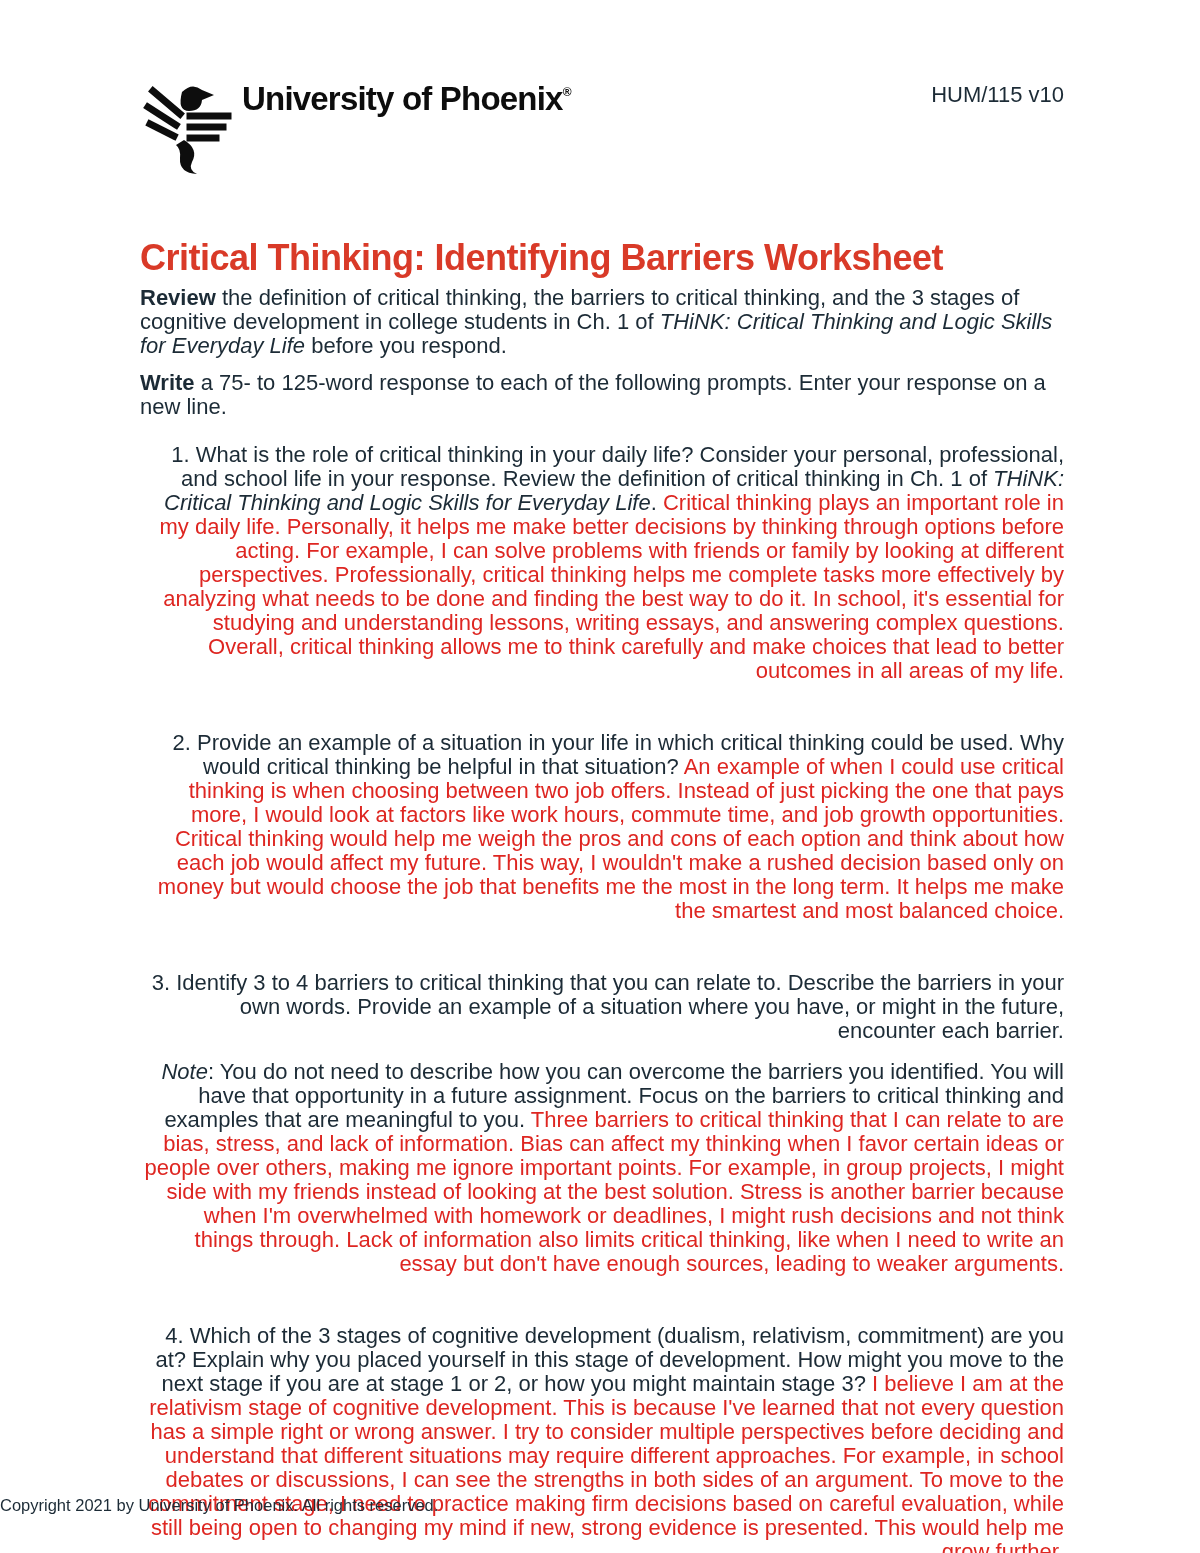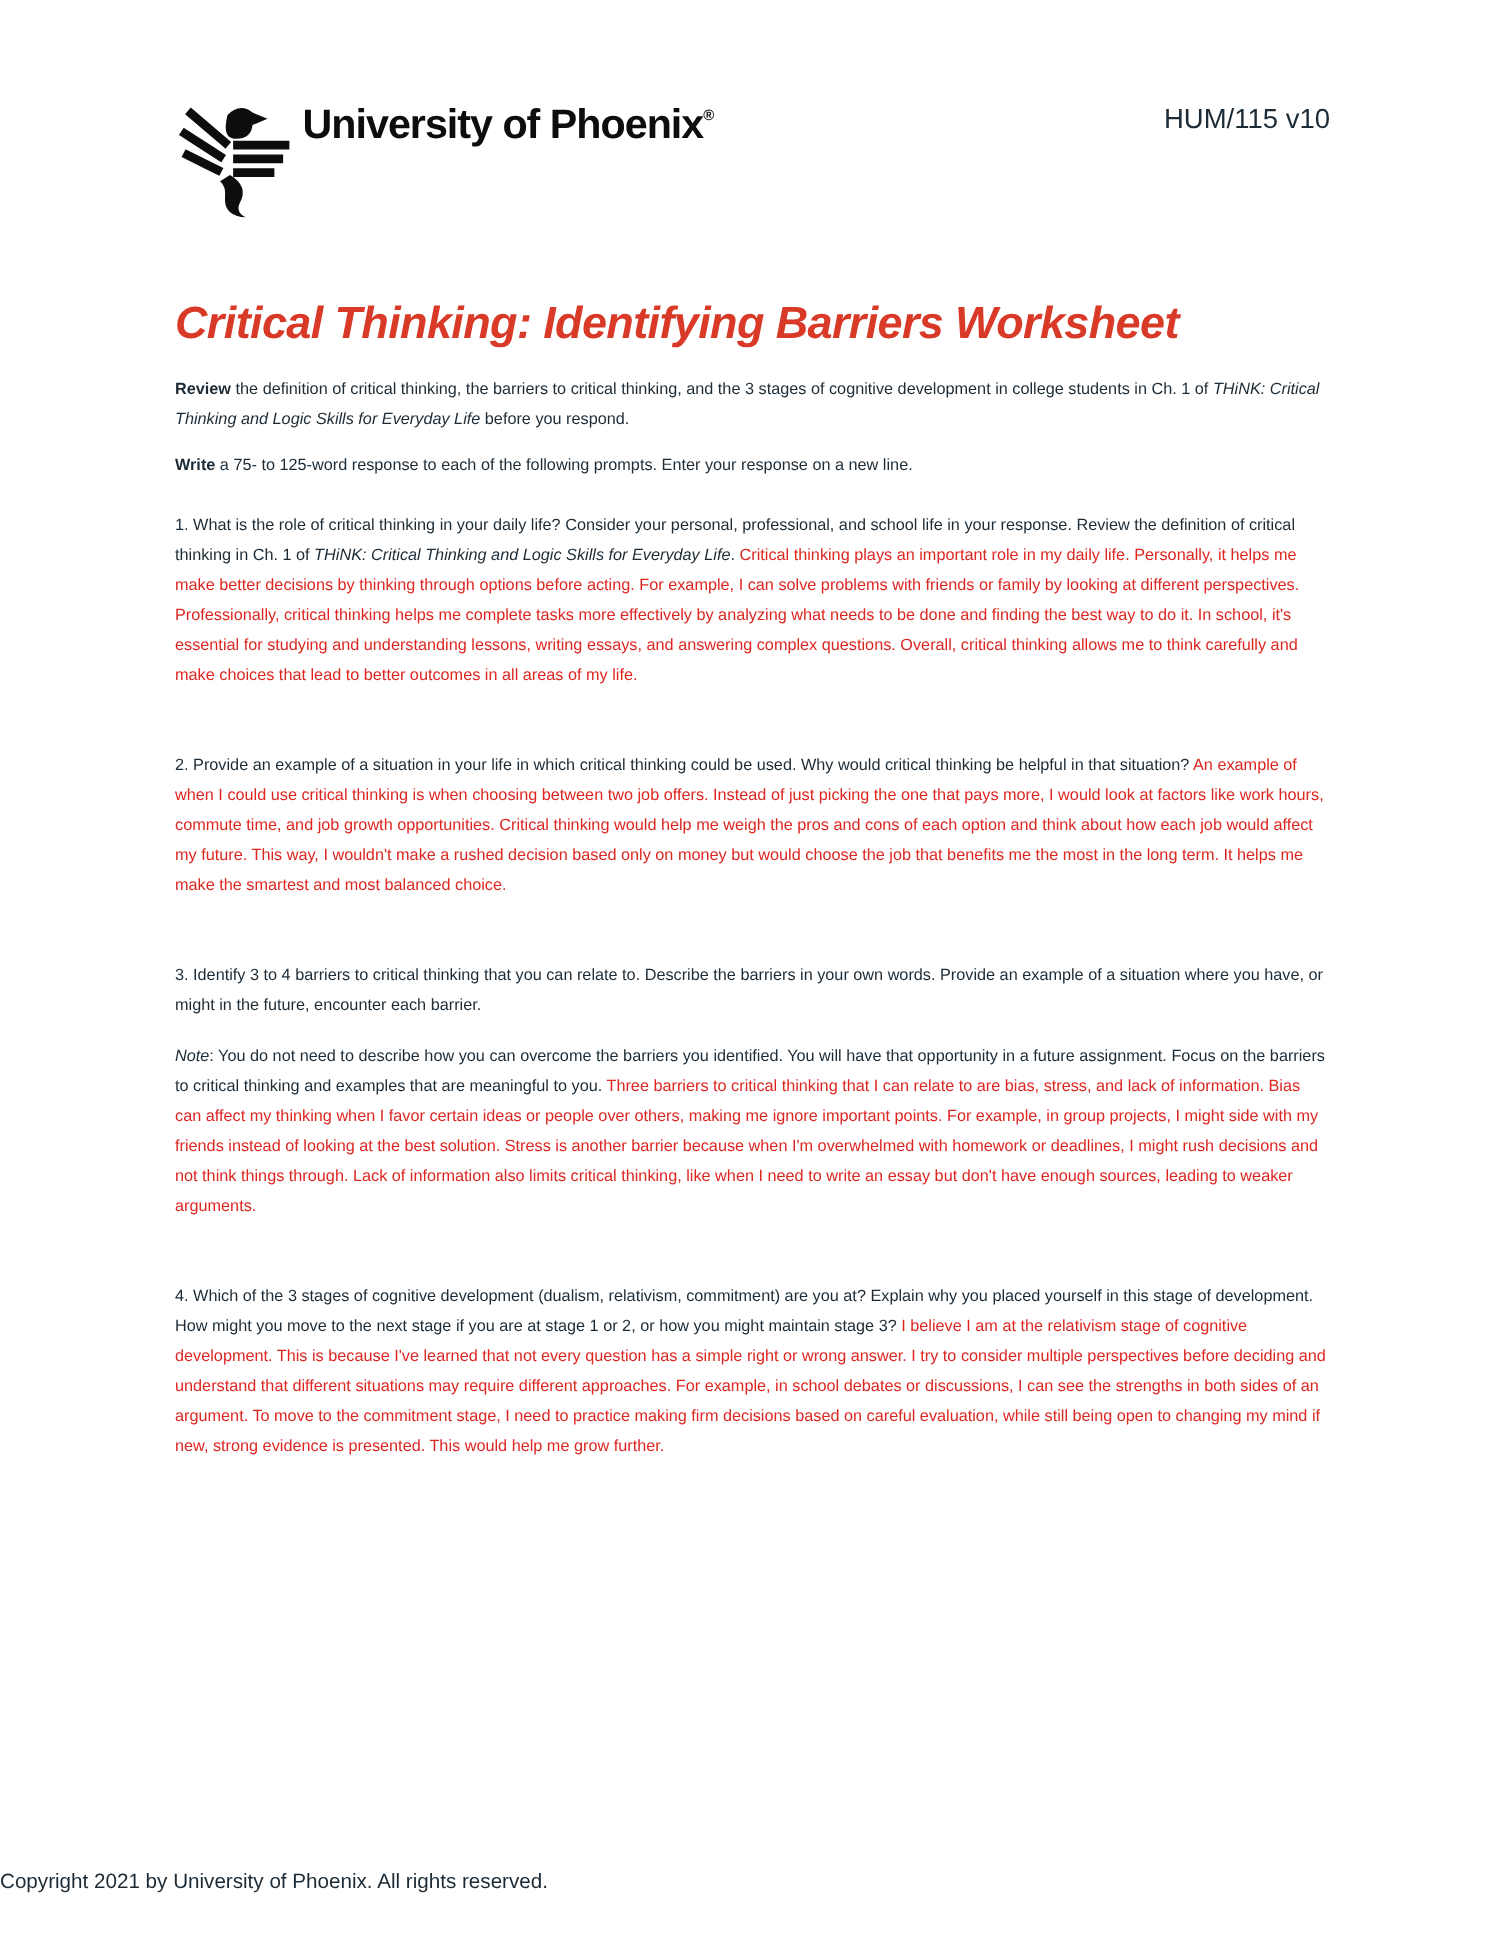--- a/index.html
+++ b/index.html
@@ -43,36 +43,35 @@
     color: #0d0d0d;
     vertical-align: 14px;
   }
   .course-code {
     font-size: 22px;
     color: #1c2b36;
     margin-top: 2px;
     white-space: nowrap;
   }
   h1.title {
-    margin: 62px 0 20px 0;
+    margin: 62px 0 7px 0;
     font-size: 36px;
     line-height: 1.2;
     font-weight: 700;
     letter-spacing: -0.5px;
     color: #d93a28;
-    font-style: italic;
   }
   .para {
     margin: 0;
-    font-size: 13px;
+    font-size: 22px;
     line-height: 24px;
   }
   .p-review { margin-bottom: 13px; }
   .p-write  { margin-bottom: 24px; }
-  .question { margin-bottom: 48px; }
+  .question { margin-bottom: 48px; text-align: right; }
   .q3-prompt { margin-bottom: 17px; }
   b.lead { font-weight: 700; }
   i.book, i.note-lead { font-style: italic; }
   .answer { color: #de2621; }
   .footer {
     position: absolute;
     left: 0;
     right: 0;
     bottom: 38px;
     font-size: 16.5px;

